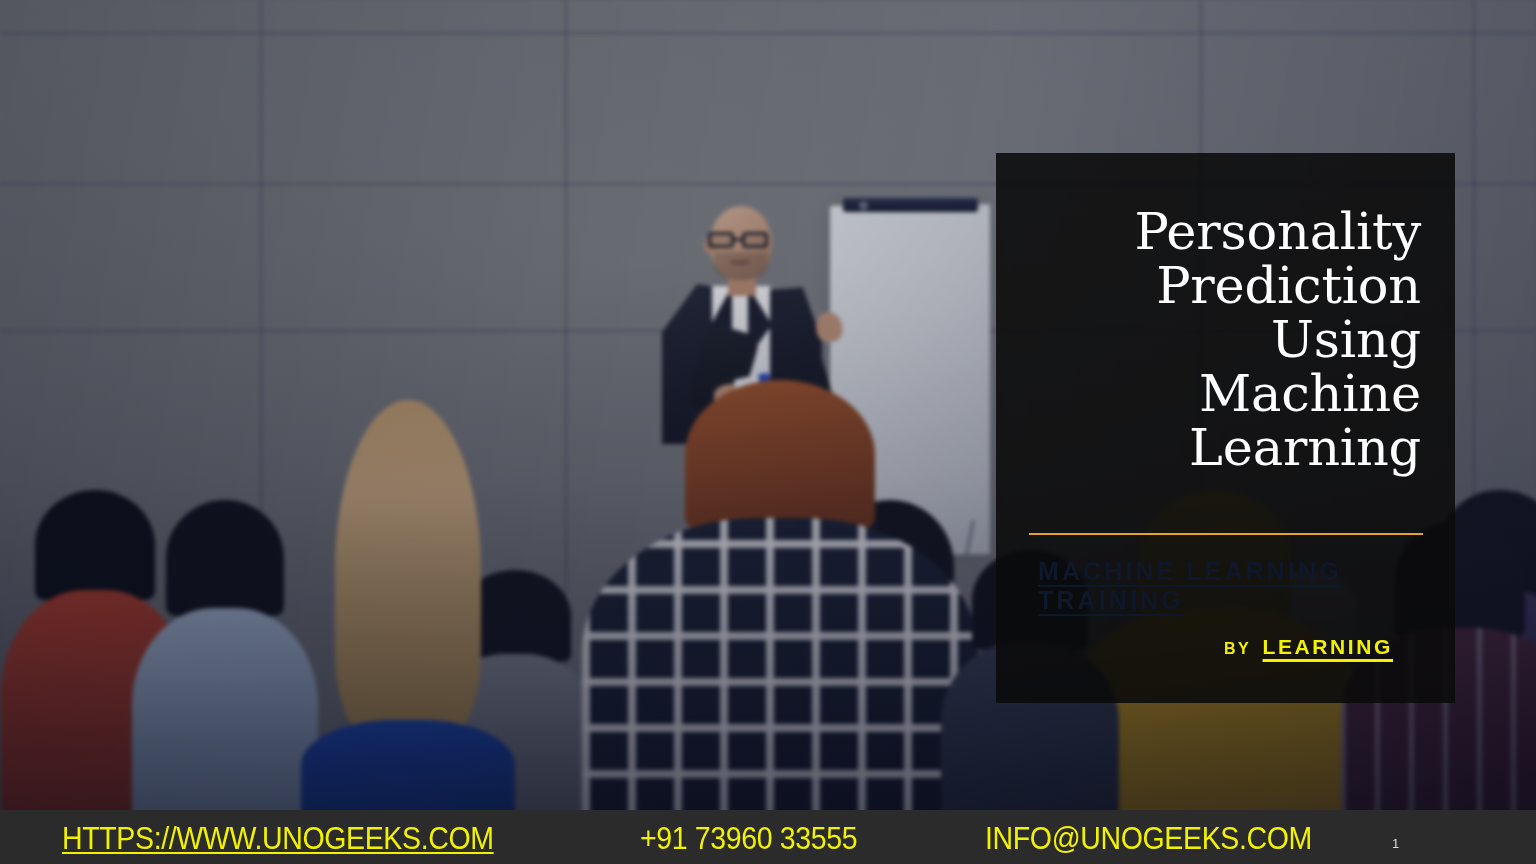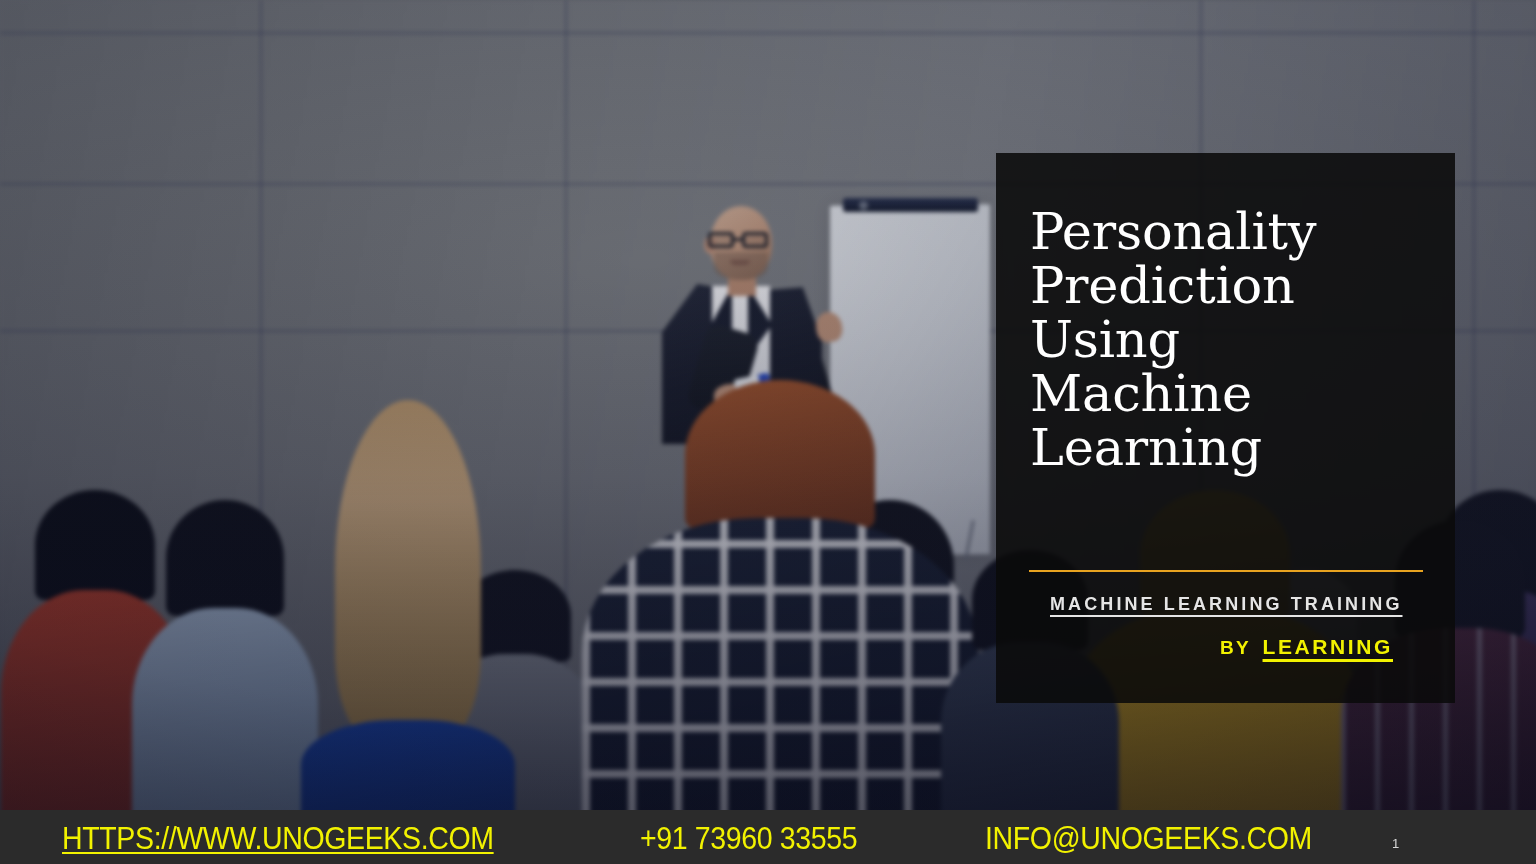--- a/index.html
+++ b/index.html
@@ -180,53 +180,53 @@
     background:rgba(10,10,10,0.88);
     display:flex; flex-direction:column;
     align-items:center;
     padding:46px 34px 0 34px;
   }
   #slide-title{
     color:#ffffff;
     font-family:"DejaVu Serif", serif;
     font-size:51px;
     line-height:1.06;
-    text-align:left;
+    text-align:right;
     font-weight:400;
     letter-spacing:-0.2px;
     white-space:pre-line;
     margin-top:6px;
   }
   .divider{
     width:394px; height:2.5px;
     background:#e8a320;
     margin-top:auto;
     margin-bottom:22px;
   }
   #sub-line{
-    color:#e5e5e5;
-    font-size:18px;
+    color:#0f172a;
+    font-size:25px;
     font-weight:bold;
     letter-spacing:3.1px;
     text-decoration:underline;
     text-underline-offset:5px;
     text-decoration-thickness:2px;
     align-self:flex-start;
-    margin-left:20px;
+    margin-left:8px;
   }
   #by-line{
     align-self:flex-end;
     margin-top:20px;
     margin-right:28px;
     margin-bottom:44px;
     color:#f2f200;
     white-space:nowrap;
   }
   #by-label{
-    font-size:19px; font-weight:bold; letter-spacing:2.4px;
+    font-size:16px; font-weight:bold; letter-spacing:2.4px;
   }
   #by-brand{
     font-size:21px; font-weight:bold; letter-spacing:2.6px;
     text-decoration:underline;
     text-underline-offset:5px;
     text-decoration-thickness:2.5px;
     margin-left:7px;
   }
 
   

